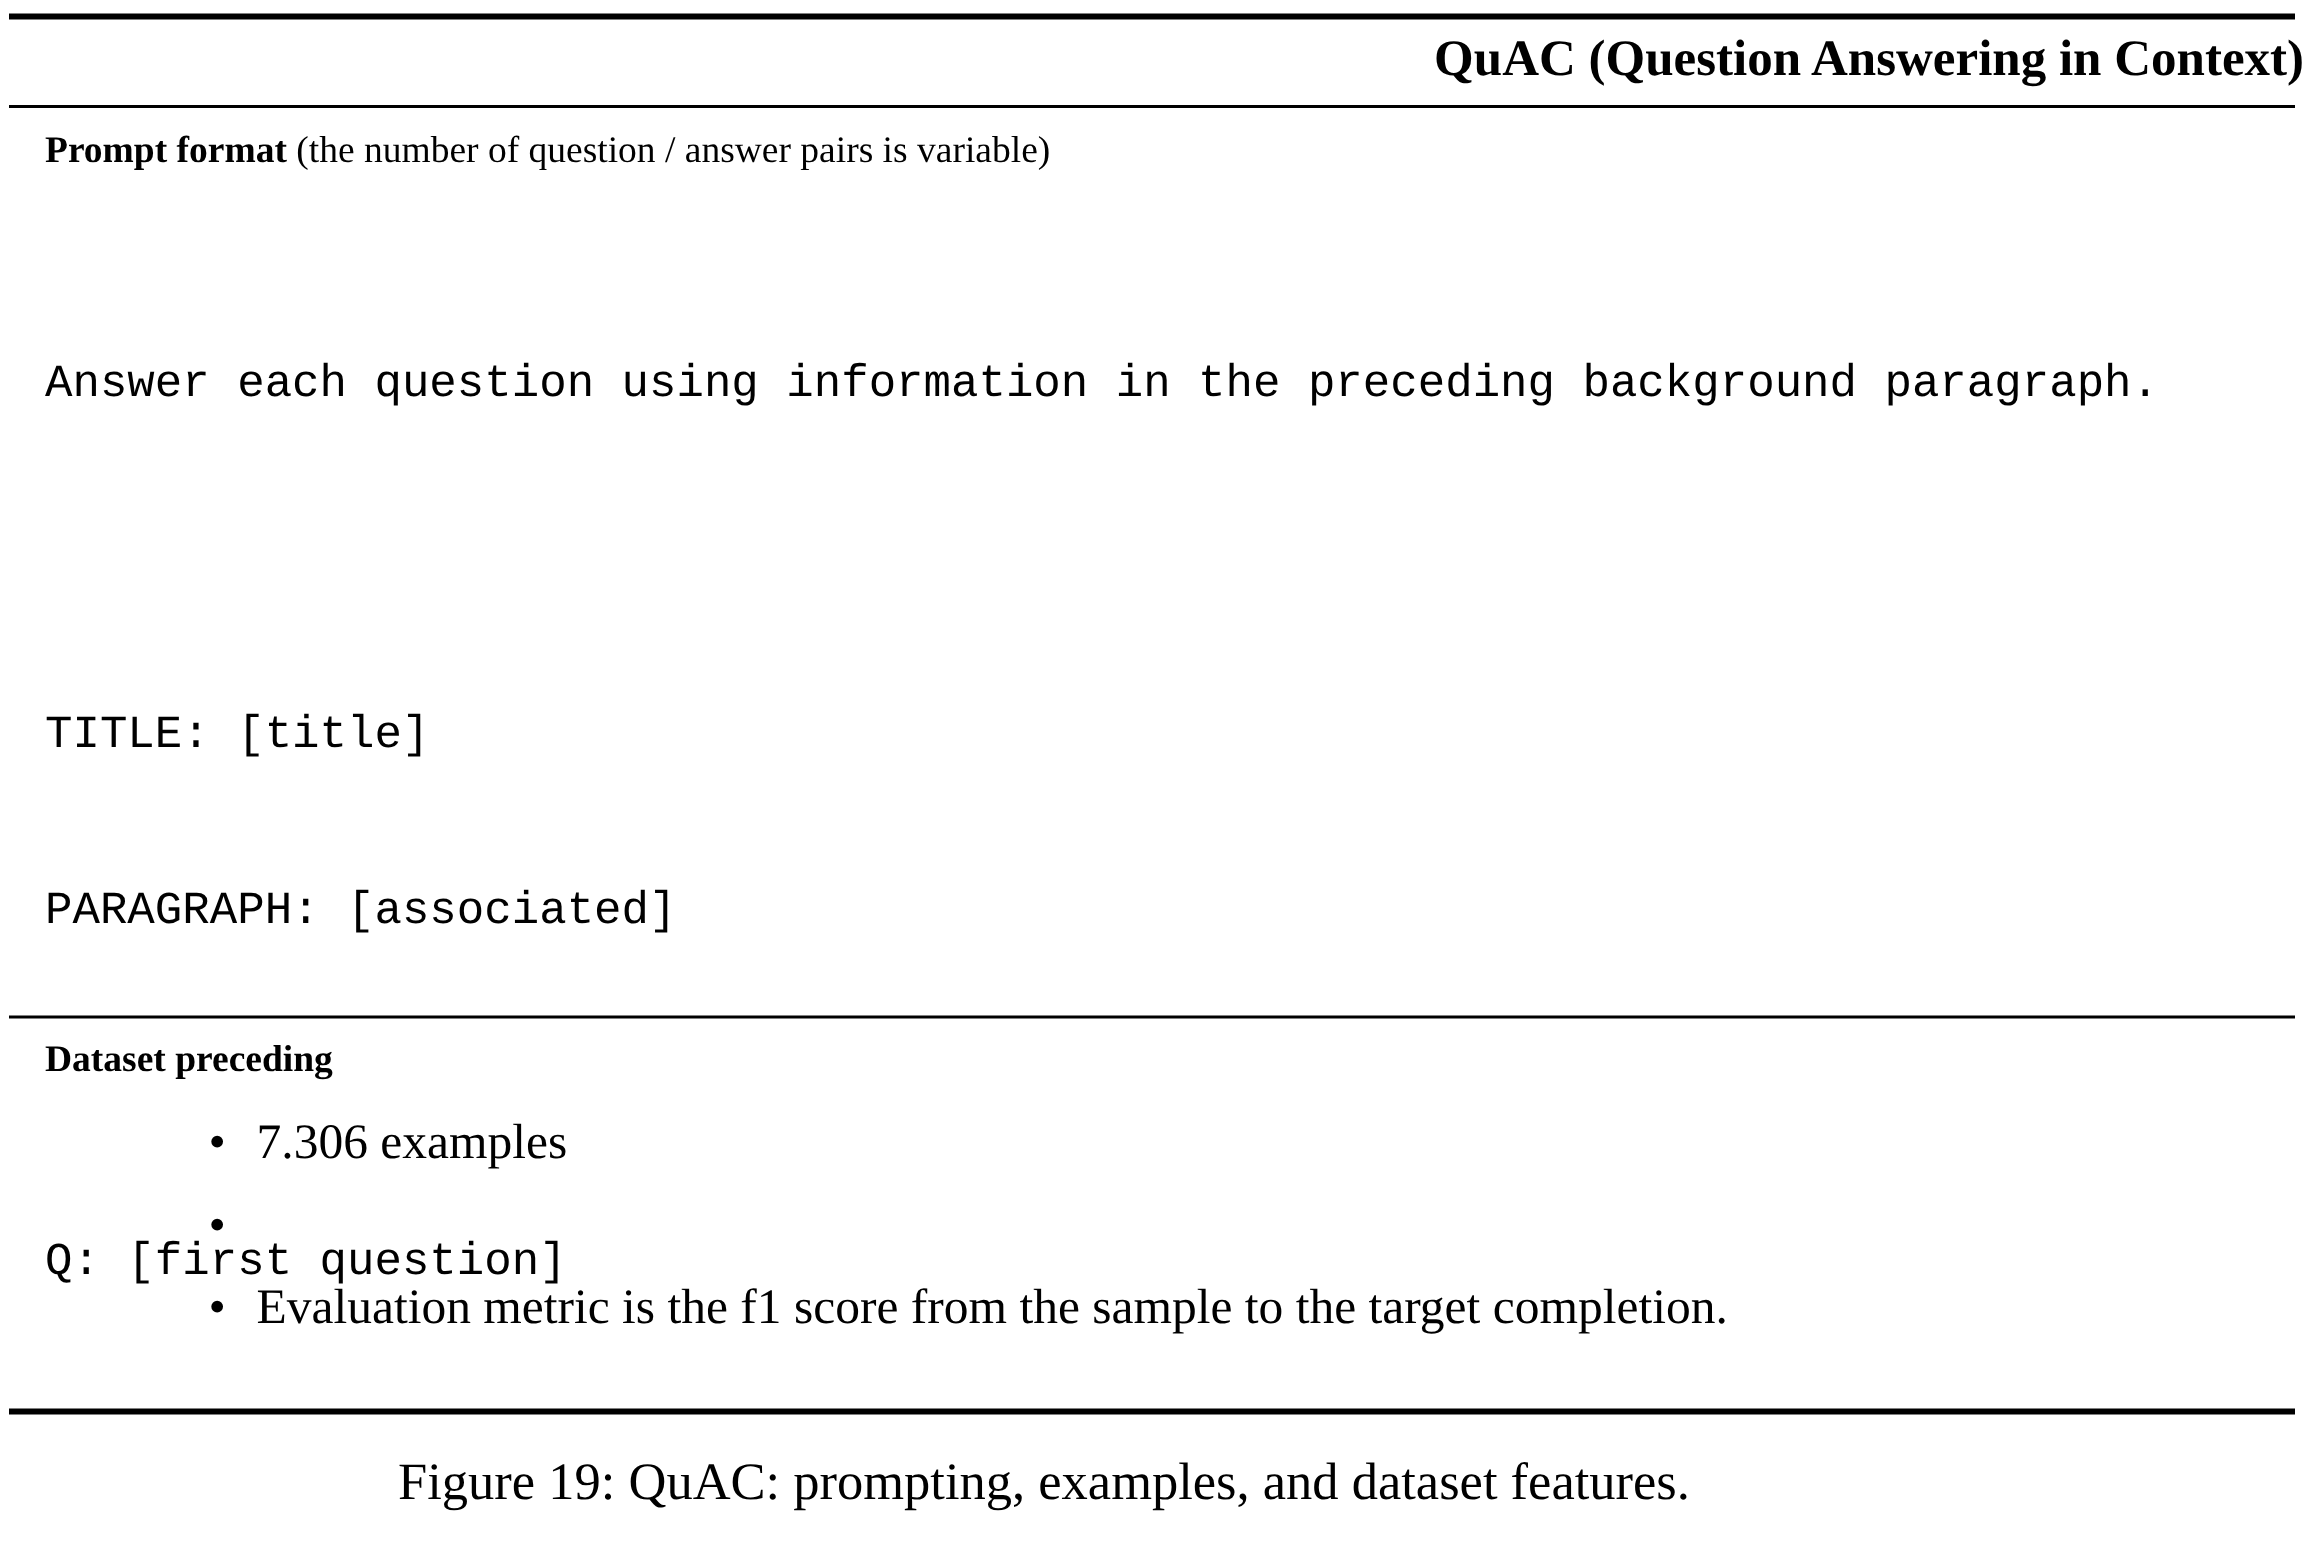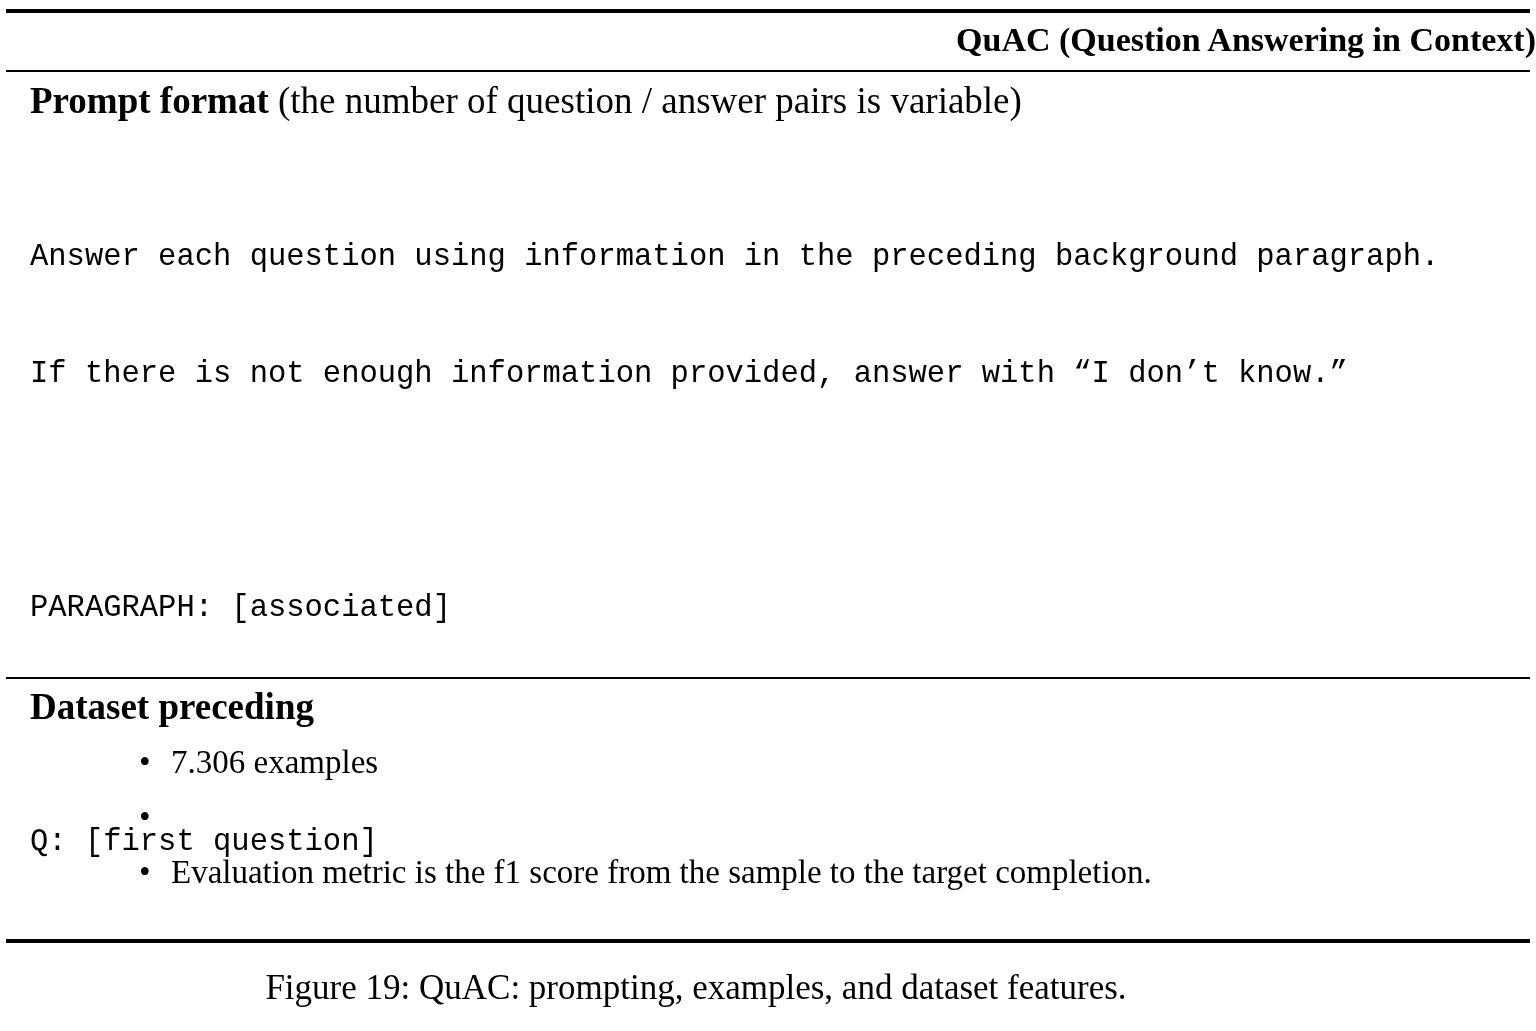--- a/index.html
+++ b/index.html
@@ -37,21 +37,21 @@
       left: 0;
       width: 1536px;
       text-align: right;
       font-size: 34px;
       font-weight: bold;
       line-height: 44px;
     }
     .section-heading {
       position: absolute;
       left: 30px;
-      font-size: 37px;
+      font-size: 25px;
       line-height: 42px;
       white-space: nowrap;
     }
     .section-heading b { font-weight: bold; }
     .prompt-heading { top: 80px; }
     .features-heading { top: 686px; }
 
     .prompt-lines {
       position: absolute;
       left: 30px;
@@ -105,22 +105,22 @@
 <div class="title serif">QuAC (Question Answering in Context)</div>
 
 <div class="rule rule-mid1"></div>
 
 <div class="section-heading prompt-heading serif">
   <b>Prompt format</b><span> (the number of question / answer pairs is variable)</span>
 </div>
 
 <div class="prompt-lines mono">
   <span class="prompt-line">Answer each question using information in the preceding background paragraph.</span>
-  <span class="prompt-line">If there is not enough information provided, answer with “I don’t know.”</span>
   <span class="prompt-line"></span>
+  <span class="prompt-line">TITLE: [title]</span>
   <span class="prompt-line">PARAGRAPH: [associated]</span>
   <span class="prompt-line"></span>
   <span class="prompt-line">Q: [first question]</span>
   
   
   
   
   
   
 </div>

